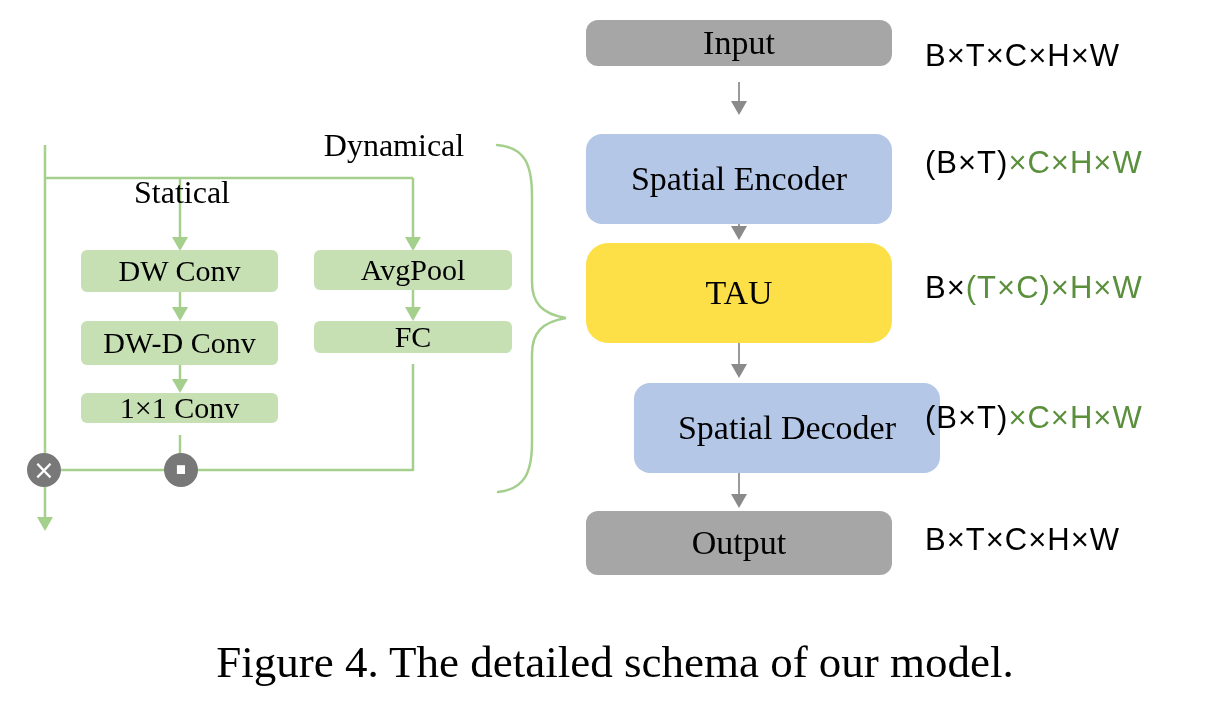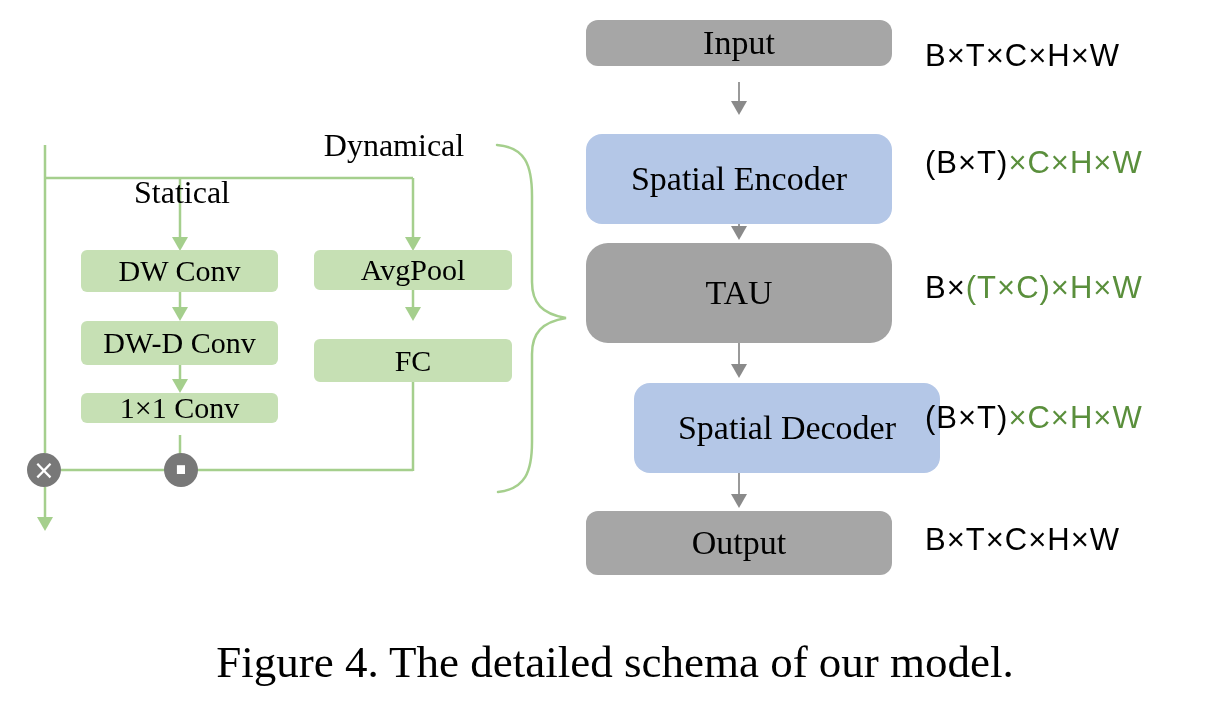--- a/index.html
+++ b/index.html
@@ -9,21 +9,21 @@
   }
   svg.connectors{position:absolute;left:0;top:0;z-index:1;}
   
   .rbox{
     position:absolute;left:586px;width:306px;z-index:2;
     border-radius:16px;display:flex;align-items:center;justify-content:center;
     font-size:34px;line-height:1;color:#000;
   }
   .rbox.gray{background:#a6a6a6;}
   .rbox.blue{background:#b4c7e7;}
-  .rbox.green{background:#a3a3a3;}
+  .rbox.green{background:#fde047;}
   
   .sbox{
     position:absolute;z-index:2;background:#c6e0b4;border-radius:6px;
     display:flex;align-items:center;justify-content:center;
     font-size:30px;line-height:1;color:#000;
   }
   
   .dim{
     position:absolute;left:925px;z-index:2;white-space:nowrap;
     font-family:Liberation Sans, sans-serif;font-size:31px;line-height:36px;
@@ -95,21 +95,21 @@
     </g>
   </svg>
 
   <div class="branch-label" style="left:82px;top:127px;margin-top:48px;">Statical</div>
   <div class="branch-label" style="left:294px;top:128px;">Dynamical</div>
 
   <div class="sbox" style="left:81px;top:250px;width:197px;height:42px;">DW Conv</div>
   <div class="sbox" style="left:81px;top:321px;width:197px;height:44px;">DW-D Conv</div>
   <div class="sbox" style="left:81px;top:393px;width:197px;height:30px;">1×1 Conv</div>
   <div class="sbox" style="left:314px;top:250px;width:198px;height:40px;">AvgPool</div>
-  <div class="sbox" style="left:314px;top:321px;width:198px;height:43px;margin-top:18px;">FC</div>
+  <div class="sbox" style="left:314px;top:321px;width:198px;height:32px;">FC</div>
 
   <div class="opcircle mul" style="left:27px;top:453px;">
     <span>×</span>
   </div>
   <div class="opcircle dot" style="left:164px;top:453px;">
     <span>·</span>
   </div>
 
   <div class="rbox gray" style="top:20px;height:46px;border-radius:12px;">Input</div>
   <div class="rbox blue" style="top:118px;height:90px;margin-top:16px;">Spatial Encoder</div>

